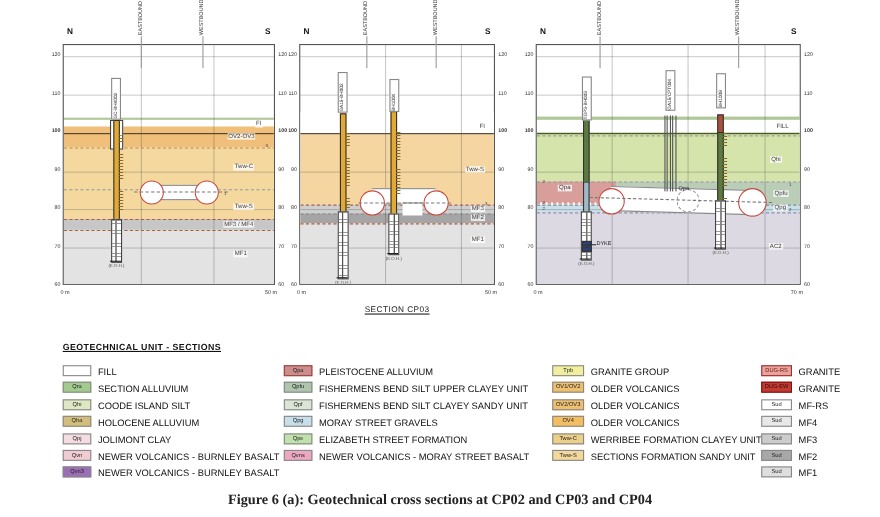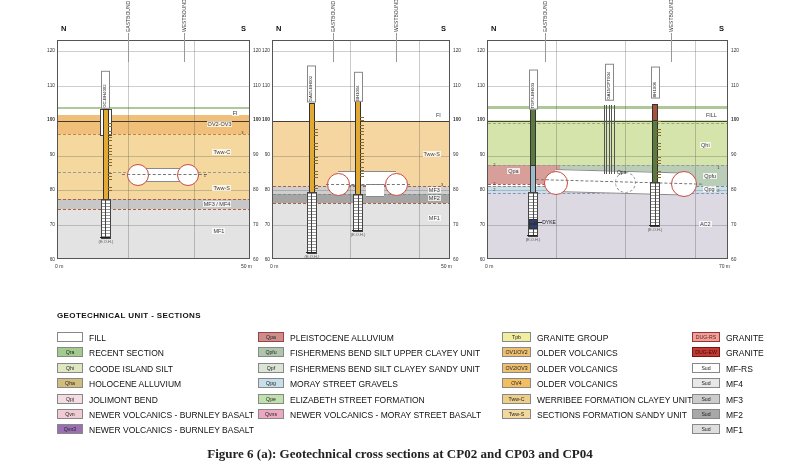--- a/index.html
+++ b/index.html
@@ -7,21 +7,21 @@
           font-family:"Liberation Sans",sans-serif;}
   .vtext{writing-mode:vertical-rl;transform:rotate(180deg);line-height:1;text-align:left;}
   .pat-dots{background-image:radial-gradient(circle,#8f8f8f 0.5px,transparent 0.6px);background-size:2.8px 2.8px;}
   .pat-dotsb{background-image:radial-gradient(circle,rgba(150,90,20,.75) 0.5px,transparent 0.6px);background-size:3px 3px;}
   .pat-cross{background-image:repeating-linear-gradient(45deg,rgba(110,110,110,.45) 0,rgba(110,110,110,.45) .6px,transparent .6px,transparent 3px),repeating-linear-gradient(-45deg,rgba(110,110,110,.45) 0,rgba(110,110,110,.45) .6px,transparent .6px,transparent 3px);}
   .pat-diag{background-image:repeating-linear-gradient(45deg,rgba(140,100,30,.45) 0,rgba(140,100,30,.45) .7px,transparent .7px,transparent 3.6px);}
   .pat-diag-red{background-image:repeating-linear-gradient(45deg,rgba(170,40,40,.55) 0,rgba(170,40,40,.55) .7px,transparent .7px,transparent 2.6px);}
   #caption{position:absolute;left:0;top:446px;width:800px;text-align:center;
            font:bold 13px "Liberation Serif",serif;color:#222;}
   #legend-title{position:absolute;left:57px;top:311px;font:bold 8px "Liberation Sans",sans-serif;
-           color:#111;letter-spacing:.4px;}
+           color:#111;text-decoration:underline;letter-spacing:.4px;}
 </style>
 </head>
 <body>
 
 <div id="figure">
   <div id="sections-root">
       <div style="position: absolute; left: 57px; top: 40px; width: 193px; height: 219px;">
         <div style="position: absolute; inset: 0px; border: 1px solid rgb(85, 85, 85); background: rgb(255, 255, 255); overflow: hidden;">
           <div class="pat-cross" style="position: absolute; left: 0px; width: 193px; top: 66.0476px; height: 2.43333px; background: rgb(174, 200, 152);"></div>
           <div class="pat-dots" style="position: absolute; left: 0px; width: 193px; top: 68.481px; height: 5.90952px; background: rgb(255, 255, 255);"></div>
@@ -146,20 +146,21 @@
         <div style="position: absolute; left: -14px; width: 12px; top: 216.5px; font: 4.8px &quot;Liberation Sans&quot;, sans-serif; color: rgb(51, 51, 51); text-align: right;">60</div>
         <div style="position: absolute; left: 181px; width: 12px; top: 216.5px; font: 4.8px &quot;Liberation Sans&quot;, sans-serif; color: rgb(51, 51, 51);">60</div>
         <div style="position: absolute; left: -2px; top: 223px; font: 5px &quot;Liberation Sans&quot;, sans-serif; color: rgb(51, 51, 51);">0 m</div>
         <div style="position: absolute; right: -2px; top: 223px; font: 5px &quot;Liberation Sans&quot;, sans-serif; color: rgb(51, 51, 51);">50 m</div>
         <div style="position: absolute; left: 4px; top: -16px; font: bold 7.5px &quot;Liberation Sans&quot;, sans-serif; color: rgb(17, 17, 17);">N</div>
         <div style="position: absolute; right: 4px; top: -16px; font: bold 7.5px &quot;Liberation Sans&quot;, sans-serif; color: rgb(17, 17, 17);">S</div>
         <div class="vtext" style="position: absolute; left: 58.054px; top: -40px; height: 32px; font: 5px &quot;Liberation Sans&quot;, sans-serif; color: rgb(51, 51, 51);">EASTBOUND</div>
         <div style="position: absolute; left: 61.054px; top: -7px; height: 29px; width: 1px; background: rgb(153, 153, 153);"></div>
         <div class="vtext" style="position: absolute; left: 121.066px; top: -40px; height: 32px; font: 5px &quot;Liberation Sans&quot;, sans-serif; color: rgb(51, 51, 51);">WESTBOUND</div>
         <div style="position: absolute; left: 124.066px; top: -7px; height: 29px; width: 1px; background: rgb(153, 153, 153);"></div>
+        <div style="position: absolute; left: 0px; width: 178px; top: 237px; text-align: center; font: 7.5px &quot;Liberation Sans&quot;, sans-serif; color: rgb(34, 34, 34); text-decoration: underline; letter-spacing: 0.4px;">SECTION CP03</div>
       </div>
       <div style="position: absolute; left: 487px; top: 40px; width: 241px; height: 219px;">
         <div style="position: absolute; inset: 0px; border: 1px solid rgb(85, 85, 85); background: rgb(255, 255, 255); overflow: hidden;">
           <div class="pat-cross" style="position: absolute; left: 0px; width: 241px; top: 65.3524px; height: 2.43333px; background: rgb(174, 200, 152);"></div>
           <div class="pat-dots" style="position: absolute; left: 0px; width: 241px; top: 67.7857px; height: 11.1238px; background: rgb(255, 255, 255);"></div>
           <div style="position: absolute; left: 0px; width: 241px; top: 78.9095px; height: 44.8429px; background: rgb(213, 228, 171);"></div>
           <div style="position: absolute; left: 72.3px; width: 168.7px; top: 123.752px; height: 22.2476px; background: rgb(186, 205, 182);"></div>
           <div style="position: absolute; left: 0px; width: 72.3px; top: 123.752px; height: 19.4667px; background: rgb(216, 158, 154);"></div>
           <div style="position: absolute; left: 0px; width: 241px; top: 144.61px; height: 7.3px; background: rgb(201, 223, 233);"></div>
           <div style="position: absolute; left: 0px; width: 241px; top: 151.91px; height: 67.0905px; background: rgb(220, 217, 227);"></div>
@@ -242,27 +243,27 @@
         <div style="position: absolute; left: 58.081px; top: -7px; height: 29px; width: 1px; background: rgb(153, 153, 153);"></div>
         <div class="vtext" style="position: absolute; left: 180.883px; top: -40px; height: 32px; font: 5px &quot;Liberation Sans&quot;, sans-serif; color: rgb(51, 51, 51);">WESTBOUND</div>
         <div style="position: absolute; left: 183.883px; top: -7px; height: 29px; width: 1px; background: rgb(153, 153, 153);"></div>
       </div>
     </div>
   <div id="legend-root">
     <div id="legend-title">GEOTECHNICAL UNIT - SECTIONS</div>
   <div class="pat-cross" style="position: absolute; left: 57px; top: 332px; width: 26px; height: 10px; background: rgb(255, 255, 255); border: 1px solid rgb(136, 136, 136); box-sizing: border-box; font: 5.2px / 8.5px &quot;Liberation Sans&quot;, sans-serif; color: rgb(34, 34, 34); text-align: center; overflow: hidden;"></div>
       <div style="position: absolute; left: 89px; top: 333px; font: 8.5px &quot;Liberation Sans&quot;, sans-serif; color: rgb(17, 17, 17); white-space: nowrap;">FILL</div>
       <div style="position: absolute; left: 57px; top: 347.4px; width: 26px; height: 10px; background: rgb(163, 203, 142); border: 1px solid rgb(136, 136, 136); box-sizing: border-box; font: 5.2px / 8.5px &quot;Liberation Sans&quot;, sans-serif; color: rgb(34, 34, 34); text-align: center; overflow: hidden;">Qra</div>
-      <div style="position: absolute; left: 89px; top: 348.4px; font: 8.5px &quot;Liberation Sans&quot;, sans-serif; color: rgb(17, 17, 17); white-space: nowrap;">RECENT SECTION</div>
+      <div style="position: absolute; left: 89px; top: 348.4px; font: 8.5px &quot;Liberation Sans&quot;, sans-serif; color: rgb(17, 17, 17); white-space: nowrap;">SECTION ALLUVIUM</div>
       <div style="position: absolute; left: 57px; top: 362.8px; width: 26px; height: 10px; background: rgb(222, 231, 194); border: 1px solid rgb(136, 136, 136); box-sizing: border-box; font: 5.2px / 8.5px &quot;Liberation Sans&quot;, sans-serif; color: rgb(34, 34, 34); text-align: center; overflow: hidden;">Qhi</div>
       <div style="position: absolute; left: 89px; top: 363.8px; font: 8.5px &quot;Liberation Sans&quot;, sans-serif; color: rgb(17, 17, 17); white-space: nowrap;">COODE ISLAND SILT</div>
       <div style="position: absolute; left: 57px; top: 378.2px; width: 26px; height: 10px; background: rgb(211, 189, 124); border: 1px solid rgb(136, 136, 136); box-sizing: border-box; font: 5.2px / 8.5px &quot;Liberation Sans&quot;, sans-serif; color: rgb(34, 34, 34); text-align: center; overflow: hidden;">Qha</div>
       <div style="position: absolute; left: 89px; top: 379.2px; font: 8.5px &quot;Liberation Sans&quot;, sans-serif; color: rgb(17, 17, 17); white-space: nowrap;">HOLOCENE ALLUVIUM</div>
       <div style="position: absolute; left: 57px; top: 393.6px; width: 26px; height: 10px; background: rgb(244, 220, 226); border: 1px solid rgb(136, 136, 136); box-sizing: border-box; font: 5.2px / 8.5px &quot;Liberation Sans&quot;, sans-serif; color: rgb(34, 34, 34); text-align: center; overflow: hidden;">Qpj</div>
-      <div style="position: absolute; left: 89px; top: 394.6px; font: 8.5px &quot;Liberation Sans&quot;, sans-serif; color: rgb(17, 17, 17); white-space: nowrap;">JOLIMONT BEND</div>
+      <div style="position: absolute; left: 89px; top: 394.6px; font: 8.5px &quot;Liberation Sans&quot;, sans-serif; color: rgb(17, 17, 17); white-space: nowrap;">JOLIMONT CLAY</div>
       <div style="position: absolute; left: 57px; top: 409px; width: 26px; height: 10px; background: rgb(240, 203, 211); border: 1px solid rgb(136, 136, 136); box-sizing: border-box; font: 5.2px / 8.5px &quot;Liberation Sans&quot;, sans-serif; color: rgb(34, 34, 34); text-align: center; overflow: hidden;">Qvn</div>
       <div style="position: absolute; left: 89px; top: 410px; font: 8.5px &quot;Liberation Sans&quot;, sans-serif; color: rgb(17, 17, 17); white-space: nowrap;">NEWER VOLCANICS - BURNLEY BASALT</div>
       <div style="position: absolute; left: 57px; top: 424.4px; width: 26px; height: 10px; background: rgb(154, 111, 180); border: 1px solid rgb(136, 136, 136); box-sizing: border-box; font: 5.2px / 8.5px &quot;Liberation Sans&quot;, sans-serif; color: rgb(34, 34, 34); text-align: center; overflow: hidden;">Qvn3</div>
       <div style="position: absolute; left: 89px; top: 425.4px; font: 8.5px &quot;Liberation Sans&quot;, sans-serif; color: rgb(17, 17, 17); white-space: nowrap;">NEWER VOLCANICS - BURNLEY BASALT</div>
       <div style="position: absolute; left: 258px; top: 332px; width: 26px; height: 10px; background: rgb(203, 142, 140); border: 1px solid rgb(160, 64, 64); box-sizing: border-box; font: 5.2px / 8.5px &quot;Liberation Sans&quot;, sans-serif; color: rgb(34, 34, 34); text-align: center; overflow: hidden;">Qpa</div>
       <div style="position: absolute; left: 290px; top: 333px; font: 8.5px &quot;Liberation Sans&quot;, sans-serif; color: rgb(17, 17, 17); white-space: nowrap;">PLEISTOCENE ALLUVIUM</div>
       <div style="position: absolute; left: 258px; top: 347.4px; width: 26px; height: 10px; background: rgb(175, 198, 173); border: 1px solid rgb(136, 136, 136); box-sizing: border-box; font: 5.2px / 8.5px &quot;Liberation Sans&quot;, sans-serif; color: rgb(34, 34, 34); text-align: center; overflow: hidden;">Qpfu</div>
       <div style="position: absolute; left: 290px; top: 348.4px; font: 8.5px &quot;Liberation Sans&quot;, sans-serif; color: rgb(17, 17, 17); white-space: nowrap;">FISHERMENS BEND SILT UPPER CLAYEY UNIT</div>
       <div style="position: absolute; left: 258px; top: 362.8px; width: 26px; height: 10px; background: rgb(218, 229, 213); border: 1px solid rgb(136, 136, 136); box-sizing: border-box; font: 5.2px / 8.5px &quot;Liberation Sans&quot;, sans-serif; color: rgb(34, 34, 34); text-align: center; overflow: hidden;">Qpf</div>
       <div style="position: absolute; left: 290px; top: 363.8px; font: 8.5px &quot;Liberation Sans&quot;, sans-serif; color: rgb(17, 17, 17); white-space: nowrap;">FISHERMENS BEND SILT CLAYEY SANDY UNIT</div>

